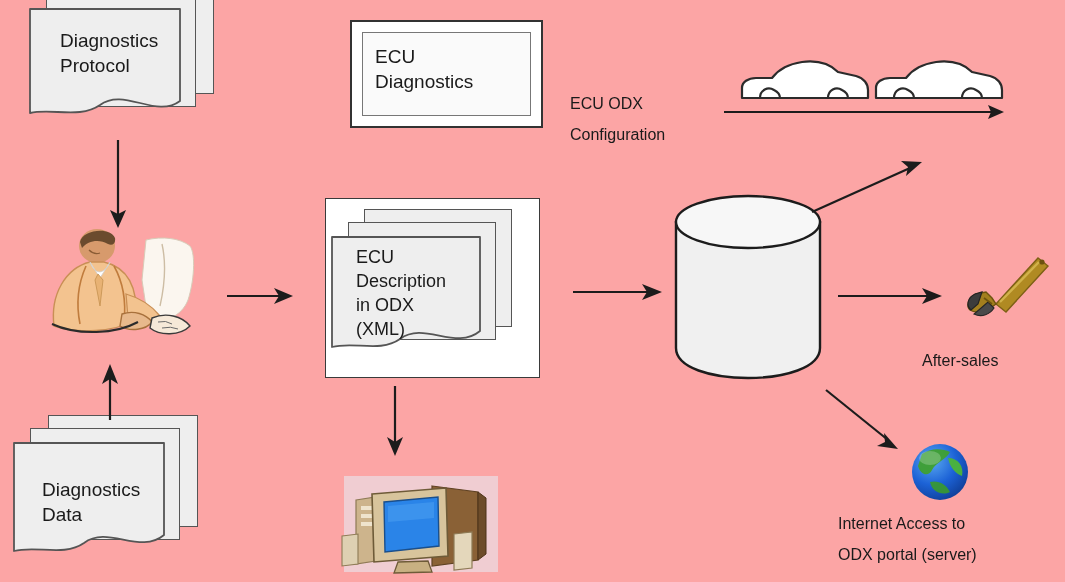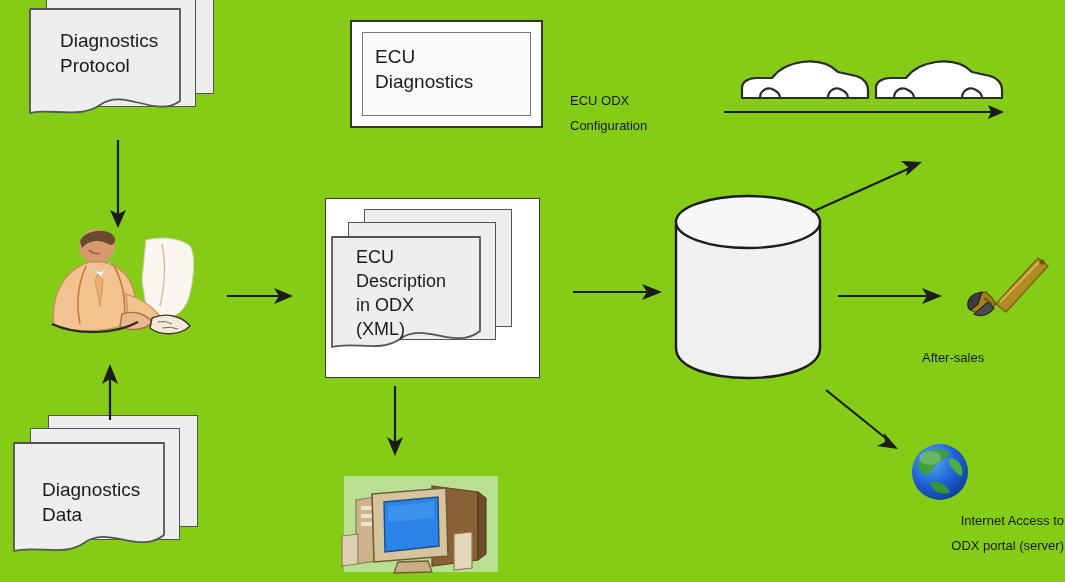--- a/index.html
+++ b/index.html
@@ -7,21 +7,21 @@
     padding: 0;
     background: #ffffff;
   }
   body {
     font-family: "Liberation Sans", sans-serif;
   }
   #canvas {
     position: relative;
     width: 1065px;
     height: 582px;
-    background: #84cc16;
+    background: #fca5a5;
     overflow: hidden;
   }
 
   
   .doc-stack { position: absolute; }
   .doc-sheet {
     position: absolute;
     background: #eeeeee;
     border: 1.5px solid #555555;
     box-sizing: border-box;
@@ -55,25 +55,25 @@
     position: absolute;
     background: #ffffff;
     border: 1.5px solid #3a3a3a;
     box-sizing: border-box;
   }
 
   
   .free-text {
     position: absolute;
     color: #1a1a1a;
-    font-size: 13px;
-    line-height: 25px;
+    font-size: 16px;
+    line-height: 31px;
     white-space: pre-line;
   }
-  .free-text.centered { text-align: right; }
+  .free-text.centered { text-align: left; }
 
   
   #vector-layer {
     position: absolute;
     left: 0; top: 0;
     width: 1065px;
     height: 582px;
     pointer-events: none;
   }
   .arrow-line { fill: none; stroke: #1c1c1c; stroke-width: 2.2; }

